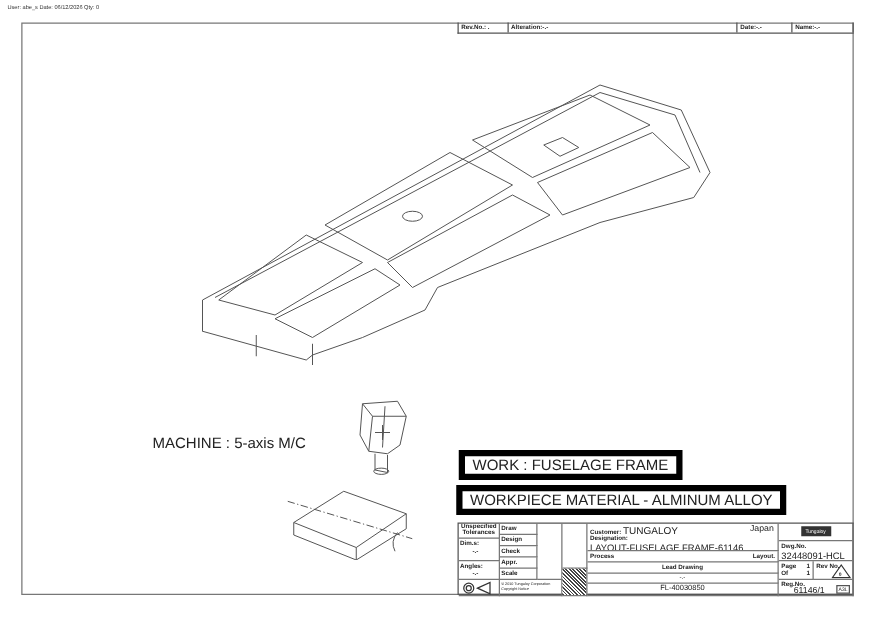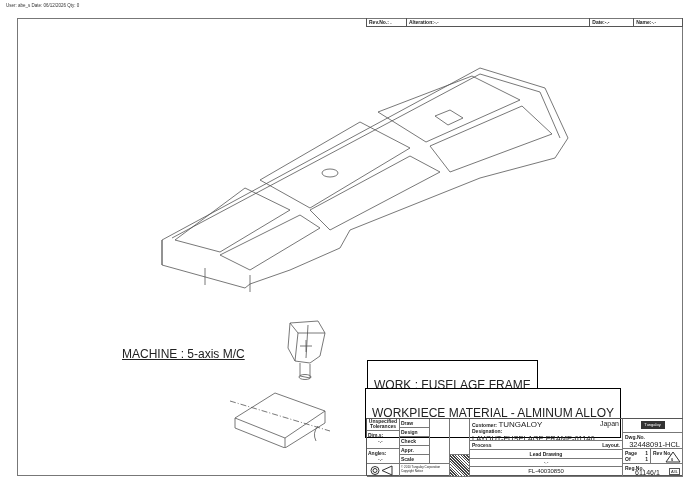--- a/index.html
+++ b/index.html
@@ -2,22 +2,22 @@
 <html><head>
 <meta charset="utf-8">
 <style>
   html,body{margin:0;padding:0;background:#fff;}
   body{width:700px;height:494px;position:relative;overflow:hidden;font-family:"Liberation Sans",sans-serif;color:#222;}
   .abs{position:absolute;}
   .header-line{left:6px;top:3px;font-size:4.5px;color:#333;}
   .frame{left:17px;top:18px;width:666px;height:458px;border:1px solid #777;box-sizing:border-box;}
   .revbar{left:366px;top:18px;width:317px;height:9px;border-left:1px solid #555;border-bottom:1px solid #555;box-sizing:border-box;display:flex;font-size:5px;font-weight:bold;}
   .revbar div{border-right:1px solid #555;padding:1px 2px;box-sizing:border-box;white-space:nowrap;overflow:hidden;}
-  .machine{left:122px;top:347px;font-size:12px;text-decoration:underline;color:#222;}
-  .box{border:1px solid #000000;background:#fff;font-size:12px;padding:17px 6px;white-space:nowrap;}
+  .machine{left:122px;top:347px;font-size:12px;color:#222;}
+  .box{border:5px solid #000000;background:#fff;font-size:12px;padding:0 6px;white-space:nowrap;}
   .tb{left:366px;top:418px;width:317px;height:58px;border:1px solid #555;box-sizing:border-box;font-size:5px;}
   .tb .cell{position:absolute;border-right:1px solid #777;border-bottom:1px solid #777;box-sizing:border-box;overflow:hidden;}
   .b{font-weight:bold;}
   svg{position:absolute;}
 </style>
 </head>
 <body>
 
 <div class="abs header-line">User: abe_s Date: 06/12/2026 Qty: 0</div>
 <div class="abs frame"></div>
@@ -97,21 +97,21 @@
   <div class="cell b" style="left:103px;top:22px;width:153px;height:9px;padding:1px 2px;"><span>Process</span><span style="position:absolute;right:2px">Layout.</span></div>
   <div class="cell b" style="left:103px;top:31px;width:153px;height:9px;text-align:center;padding-top:1px;">Lead Drawing</div>
   <div class="cell" style="left:103px;top:40px;width:153px;height:8px;text-align:center;">-.-</div>
   <div class="cell" style="left:103px;top:48px;width:153px;height:10px;text-align:center;font-size:6px;padding-top:1px;">FL-40030850</div>
 
   <div class="cell" style="left:256px;top:0;width:60px;height:14px;">
       <div style="margin:2px auto;width:24px;height:8px;background:#333;color:#fff;font-size:4px;text-align:center;line-height:8px;">Tungaloy</div>
     </div>
   <div class="cell" style="left:256px;top:14px;width:60px;height:16px;padding:1px 2px;">
       <div class="b">Dwg.No.</div>
-      <div style="font-size:7.5px;text-align:right">32448091-HCL</div>
+      <div style="font-size:7.5px;text-align:left">32448091-HCL</div>
     </div>
   <div class="cell b" style="left:256px;top:30px;width:28px;height:15px;padding:1px 2px;line-height:6px;"><span>Page</span> <span style="float:right">1</span><br><span>Of</span> <span style="float:right">1</span></div>
   <div class="cell b" style="left:284px;top:30px;width:32px;height:15px;padding:1px 2px;"><span>Rev No.</span>
     <svg width="16" height="12" style="left:14px;top:2px">
         <path d="M8,1 L15,11 L1,11 Z" stroke="#333" fill="none"></path>
       </svg>
     <span style="position:absolute;left:20px;top:8px;font-size:4px">0</span></div>
   <div class="cell" style="left:256px;top:45px;width:60px;height:13px;padding:1px 2px;">
       <div class="b">Reg.No.</div>
       <div style="font-size:7px;padding-left:10px;margin-top:-2px">61146/1</div>

